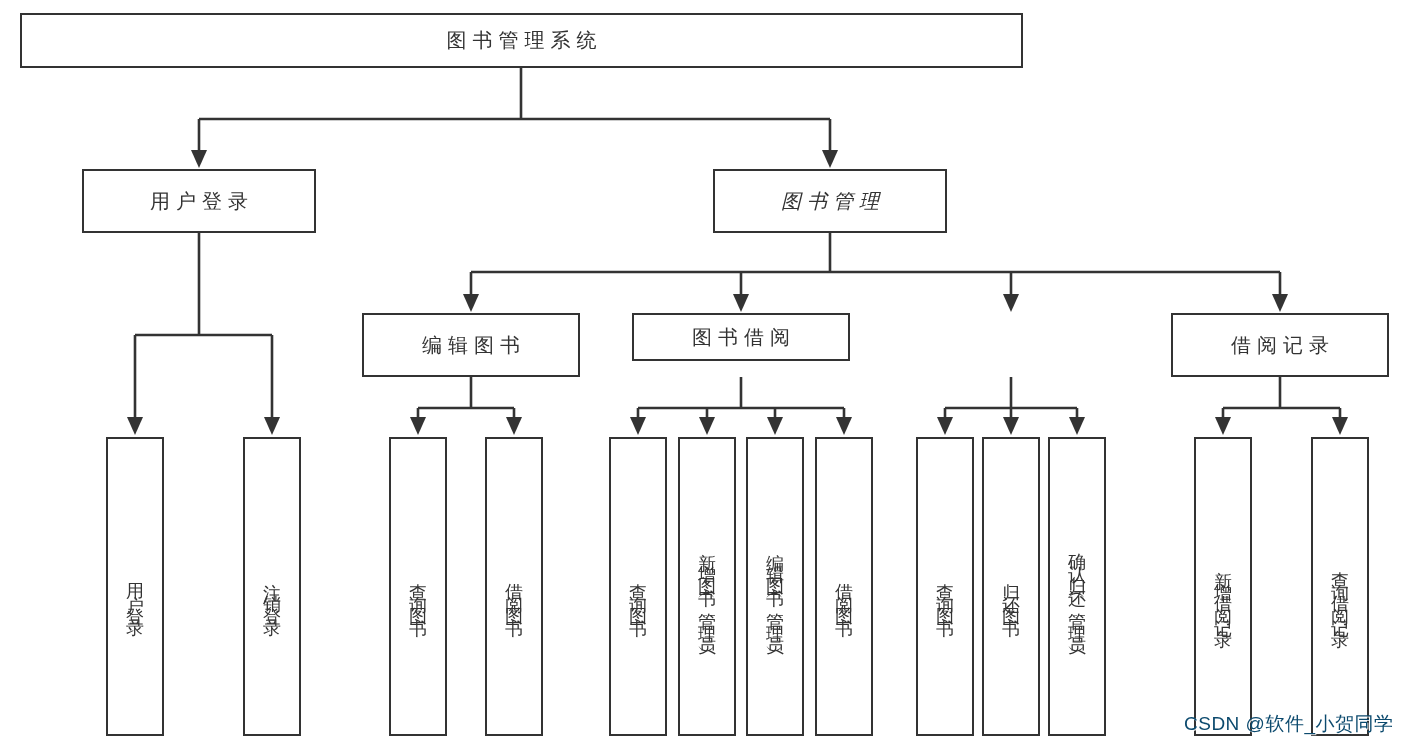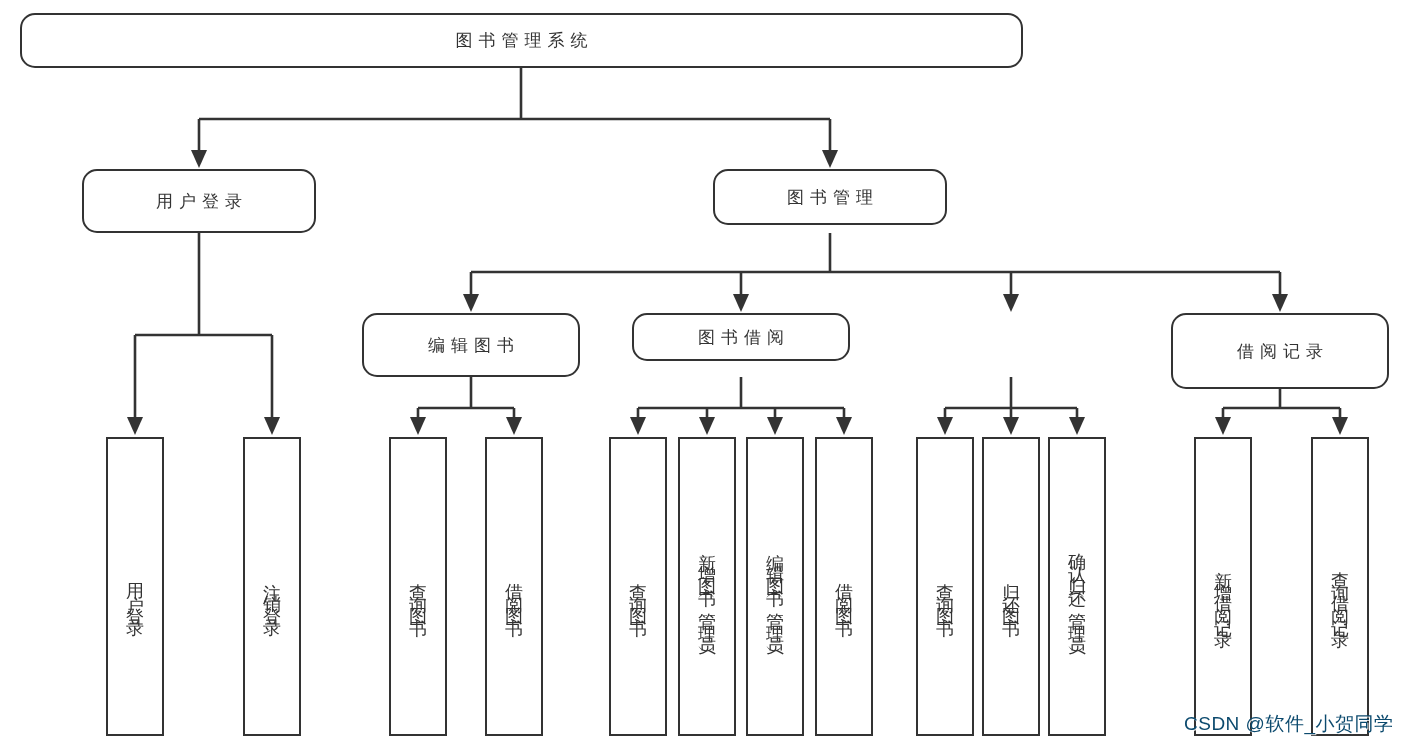--- a/index.html
+++ b/index.html
@@ -26,24 +26,23 @@
     box-sizing: border-box;
     background: #ffffff;
     border: 2.6px solid #333333;
     color: #333333;
     display: flex;
     align-items: center;
     justify-content: center;
     z-index: 2;
   }
   .hnode {
-    font-size: 17px;
+    font-size: 20px;
     letter-spacing: 6px;
     white-space: nowrap;
-    border-radius: 15px;
   }
   .hnode .lbl {
     margin-left: 6px; 
   }
   .vnode .lbl {
     writing-mode: vertical-rl;
     text-orientation: mixed;
     font-size: 18px;
     letter-spacing: 12px;
     margin-top: 12px; 
@@ -109,31 +108,31 @@
     </g>
   </svg>
 
   <div class="node hnode" style="left:20px; top:13px; width:1003px; height:55px;">
     <span class="lbl">图书管理系统</span>
   </div>
 
   <div class="node hnode" style="left:82px; top:169px; width:234px; height:64px;">
     <span class="lbl">用户登录</span>
   </div>
-  <div class="node hnode" style="left:713px; top:169px; width:234px; height:56px;">
+  <div class="node hnode" style="left:713px; top:169px; width:234px; height:64px;font-style:italic;">
     <span class="lbl">图书管理</span>
   </div>
 
   <div class="node hnode" style="left:362px; top:313px; width:218px; height:64px;">
     <span class="lbl">编辑图书</span>
   </div>
   <div class="node hnode" style="left:632px; top:313px; width:218px; height:48px;">
     <span class="lbl">图书借阅</span>
   </div>
-  <div class="node hnode" style="left:1171px; top:313px; width:218px; height:76px;">
+  <div class="node hnode" style="left:1171px; top:313px; width:218px; height:64px;">
     <span class="lbl">借阅记录</span>
   </div>
 
   <div class="node vnode" style="left:106px; top:437px; width:58px; height:299px;">
     <span class="lbl">用户登录</span>
   </div>
   <div class="node vnode" style="left:243px; top:437px; width:58px; height:299px;">
     <span class="lbl">注销登录</span>
   </div>
 

